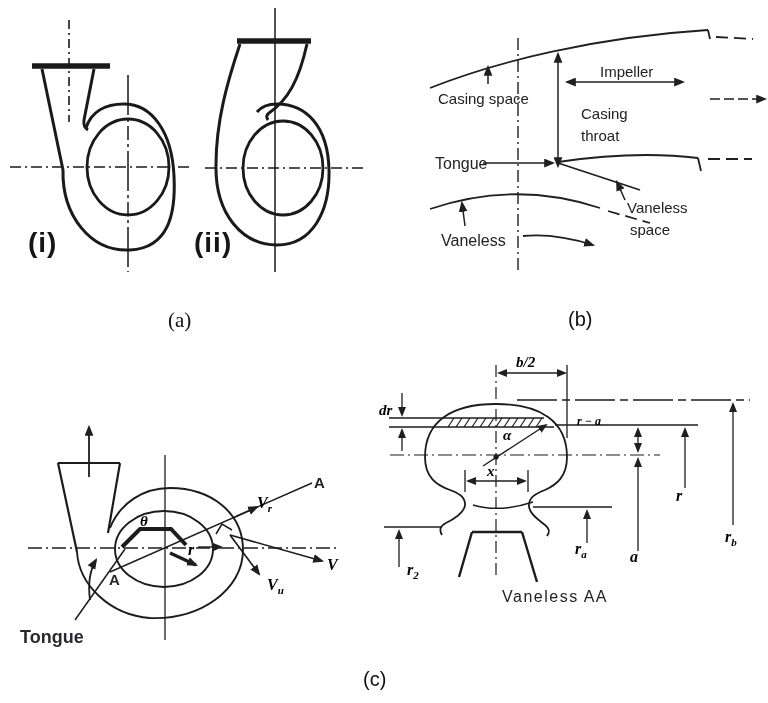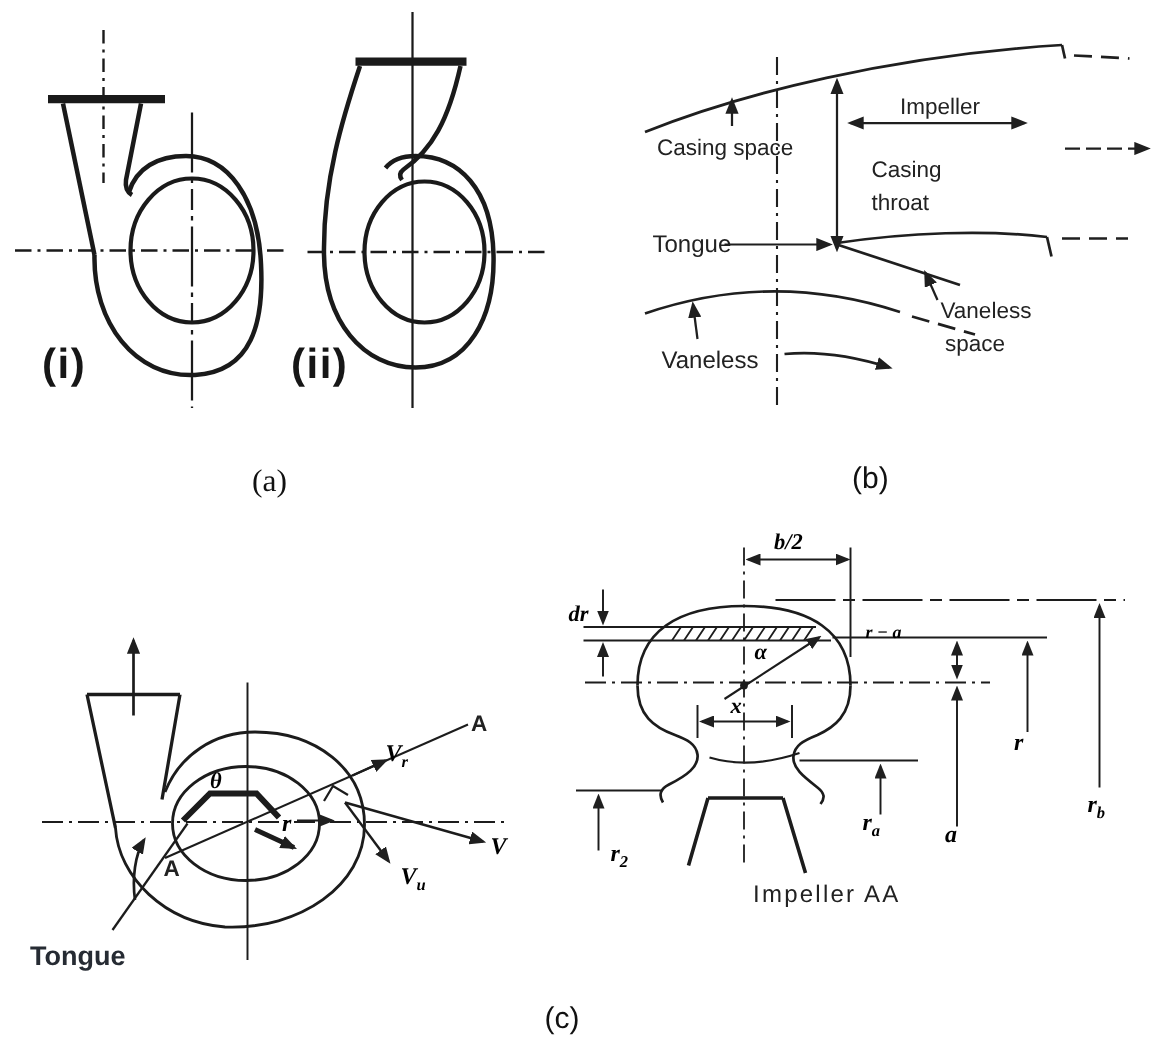--- a/index.html
+++ b/index.html
@@ -202,17 +202,17 @@
   <div class="lbl math" style="left:516px;top:352px;font-size:15px">b/2</div>
   <div class="lbl math" style="left:379px;top:400px;font-size:15px">dr</div>
   <div class="lbl math" style="left:503px;top:425px;font-size:15px">α</div>
   <div class="lbl math" style="left:577px;top:413px;font-size:12px">r − a</div>
   <div class="lbl math" style="left:487px;top:461px;font-size:15px">x</div>
   <div class="lbl math" style="left:676px;top:485px">r</div>
   <div class="lbl math" style="left:575px;top:538px"><span>r</span><sub>a</sub></div>
   <div class="lbl math" style="left:630px;top:546px">a</div>
   <div class="lbl math" style="left:725px;top:526px"><span>r</span><sub>b</sub></div>
   <div class="lbl math" style="left:407px;top:559px"><span>r</span><sub>2</sub></div>
-  <div class="lbl secAA" style="left:502px;top:586px;font-size:16px">Impeller AA</div>
+  <div class="lbl secAA" style="left:502px;top:586px;font-size:16px">Vaneless AA</div>
 
   <div class="lbl caption" style="left:363px;top:666px">(c)</div>
 
 </div>
 
 </body></html>

